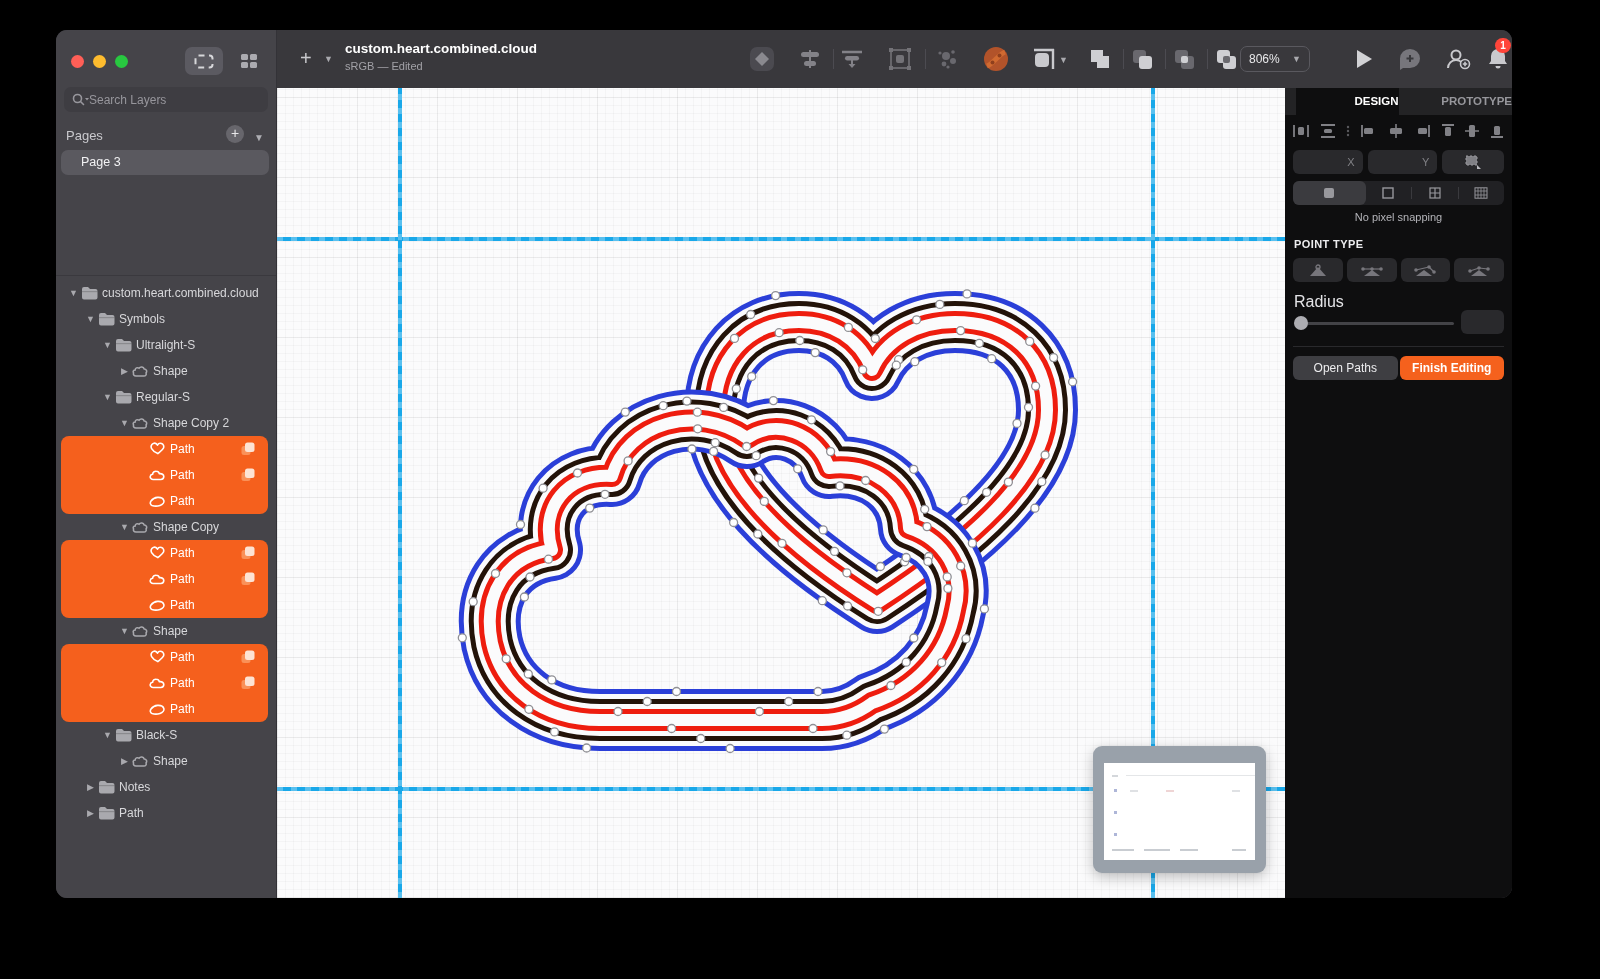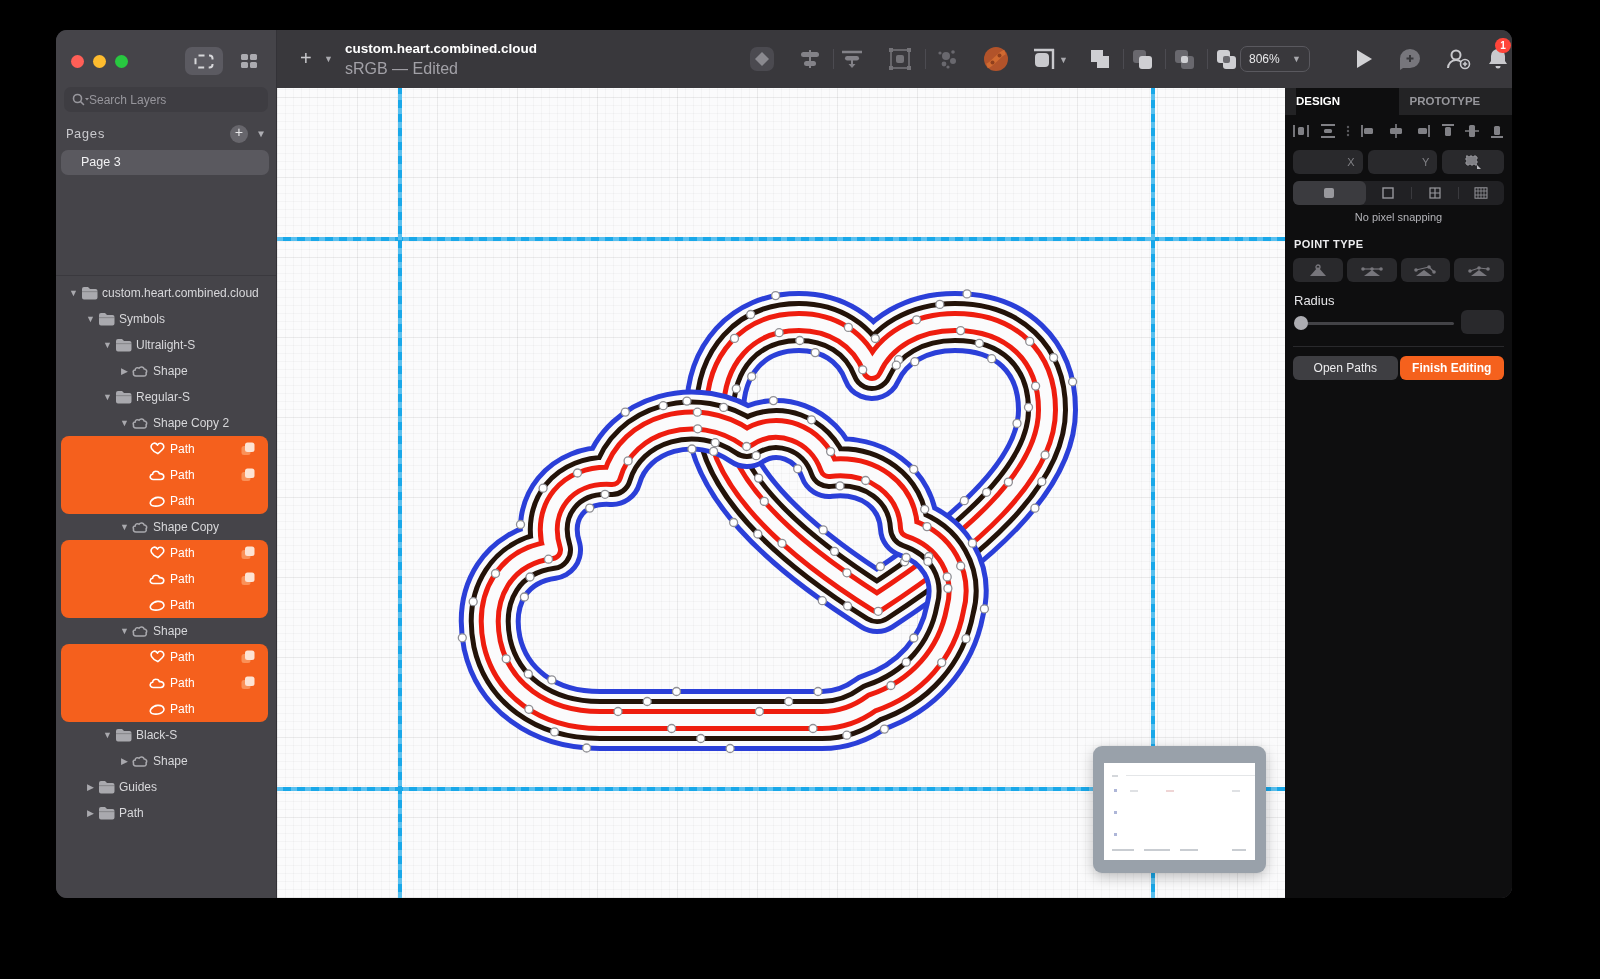--- a/index.html
+++ b/index.html
@@ -14,21 +14,21 @@
   .traffic { position:absolute; top:25px; left:15px; display:flex; gap:9px; }
   .traffic span { width:13px; height:13px; border-radius:50%; display:block; }
   .view-toggle { position:absolute; top:17px; left:129px; width:38px; height:28px;
                  background:#5B5A61; border-radius:7px; display:flex; align-items:center; justify-content:center; }
   .grid-toggle { position:absolute; top:17px; left:176px; width:34px; height:28px;
                  display:flex; align-items:center; justify-content:center; }
   .search { position:absolute; left:8px; top:57px; width:204px; height:25px; background:#3E3D42;
             border-radius:7px; display:flex; align-items:center; padding:0 8px; gap:0; }
   .search input { background:transparent; border:0; outline:0; color:#D8D8DB; font-size:12px; width:140px; }
   .search input::placeholder { color:#97969C; }
-  .pages-head { position:absolute; left:10px; top:95px; width:200px; display:flex; align-items:center;font-family:Liberation Mono, monospace; }
+  .pages-head { position:absolute; left:10px; top:95px; width:200px; display:flex; align-items:flex-end; }
   .pages-label { color:#C9C9CD; font-size:13px; }
   .plus-circle { margin-left:auto; width:18px; height:18px; border-radius:50%; background:#67666C;
                  color:#E8E8EA; font-size:14px; line-height:16px; text-align:center; }
   .pages-chev { color:#AEAEB3; font-size:10px; margin-left:10px; margin-right:2px;}
   .page-row { position:absolute; left:5px; top:120px; width:208px; height:25px; background:#5A595F;
               border-radius:7px; color:#F2F2F4; font-size:12.5px; line-height:25px; padding-left:20px; }
   .pages-divider { position:absolute; left:0; top:245px; width:100%; height:1px; background:#3A393E; }
   .tree { position:absolute; left:0; top:250px; width:100%; }
   .trow { position:relative; height:26px; display:flex; align-items:center; color:#D8D8DB; font-size:12px; }
   .trow .chev { width:15px; text-align:center; color:#A9A9AE; font-size:9px; flex:0 0 15px;}
@@ -37,21 +37,21 @@
   .trow.sel-start { border-top-left-radius:8px; border-top-right-radius:8px; }
   .trow.sel-end { border-bottom-left-radius:8px; border-bottom-right-radius:8px; }
   .trow .badge { position:absolute; right:12px; top:5px; }
   .trow.sel .chev { color:#FFD9C6; }
 
   
   .toolbar { position:absolute; left:221px; top:0; right:0; height:58px; background:#39383C; }
   .tb-plus { position:absolute; left:23px; top:17px; color:#C9C9CD; font-size:20px; font-weight:300;}
   .tb-plus-chev { position:absolute; left:47px; top:24px; color:#A9A9AE; font-size:9px; }
   .doc-title { position:absolute; left:68px; top:11px; color:#FFFFFF; font-size:13.5px; font-weight:bold; }
-  .doc-sub { position:absolute; left:68px; top:30px; color:#A2A1A7; font-size:16px; }
+  .doc-sub { position:absolute; left:68px; top:30px; color:#A2A1A7; font-size:11px; }
   .tbi { position:absolute; top:14px; width:30px; height:30px; display:flex; align-items:center; justify-content:center; }
   .tb-divider { position:absolute; top:19px; width:1px; height:20px; background:#4C4B51; }
   .zoom-box { position:absolute; left:963px; top:16px; width:70px; height:26px; border:1px solid #5A595F;
               border-radius:7px; color:#E8E8EA; font-size:12px; display:flex; align-items:center; padding:0 8px; }
   .zoom-box .zchev { margin-left:auto; color:#A9A9AE; font-size:9px; }
   .bell-badge { position:absolute; left:1218px; top:8px; min-width:16px; height:15px; background:#FF453A;
                 border-radius:8px; color:#fff; font-size:10px; font-weight:bold; text-align:center; line-height:15px; padding:0 4px;}
 
   
   .canvas { position:absolute; left:221px; top:58px; width:1008px; height:810px; background:#FBFBFC;
@@ -71,39 +71,39 @@
   .preview { position:absolute; left:816px; top:658px; width:173px; height:127px;
              background:#99A1AA; border-radius:9px; box-shadow:0 4px 14px rgba(0,0,0,0.25); }
   .preview .inner { position:absolute; left:11px; top:17px; right:11px; bottom:13px; background:#FFFFFF;
                     overflow:hidden; }
   .pv-bar { position:absolute; background:#C9CDD2; height:2px; }
   .pv-dot { position:absolute; background:#AEB6D8; width:3px; height:3px; }
 
   
   .inspector { position:absolute; left:1229px; top:58px; width:227px; height:810px; background:#0E0E0F; }
   .insp-tabs { position:absolute; left:0; top:0; width:100%; height:27px; display:flex; background:#232325; }
-  .insp-tab { flex:1; text-align:left; font-size:11.5px; font-weight:bold; line-height:27px; color:#97979C;margin-left:11px; }
+  .insp-tab { flex:1; text-align:right; font-size:11.5px; font-weight:bold; line-height:27px; color:#97979C;margin-left:11px; }
   .insp-tab.active { background:#0E0E0F; color:#FFFFFF; }
   .align-row { position:absolute; left:8px; top:36px; width:211px; display:flex; align-items:center;
                justify-content:space-between; }
   .field-row { position:absolute; left:8px; top:62px; width:211px; display:flex; gap:5px; }
   .field { flex:1; height:24px; background:#29292C; border-radius:6px; color:#808085; font-size:11px;
            display:flex; align-items:center; justify-content:flex-end; padding-right:8px; }
   .field.iconic { display:flex; align-items:center; justify-content:center; padding:0; }
   .snap-row { position:absolute; left:8px; top:93px; width:211px; height:24px; background:#212124;
               border-radius:6px; display:flex; align-items:center; }
   .snap-seg { flex:1; display:flex; align-items:center; justify-content:center; height:24px; }
   .snap-seg.active { background:#3B3B3F; border-radius:6px; }
   .snap-div { width:1px; height:12px; background:#3A3A3E; }
   .snap-caption { position:absolute; left:0; top:123px; width:100%; text-align:center; color:#B4B4B9; font-size:11px; }
   .section-label { position:absolute; left:9px; top:150px; color:#EDEDEF; font-size:11px; font-weight:bold;
                    letter-spacing:0.4px; }
   .pt-row { position:absolute; left:8px; top:170px; width:211px; display:flex; gap:4px; }
   .pt-btn { flex:1; height:24px; background:#29292C; border-radius:6px; display:flex; align-items:center; justify-content:center; }
-  .radius-label { position:absolute; left:9px; top:205px; color:#E4E4E7; font-size:13px; }
+  .radius-label { position:absolute; left:9px; top:205px; color:#E4E4E7; font-size:16px; }
   .slider { position:absolute; left:9px; top:228px; width:160px; height:14px; }
   .slider .track { position:absolute; left:0; top:6px; width:100%; height:3px; background:#434347; border-radius:2px; }
   .slider .thumb { position:absolute; left:0; top:0; width:14px; height:14px; border-radius:50%; background:#ADADB2; }
   .radius-field { position:absolute; left:176px; top:222px; width:43px; height:24px; background:#29292C; border-radius:6px; }
   .insp-divider { position:absolute; left:8px; top:258px; width:211px; height:1px; background:#29292C; }
   .btn-row { position:absolute; left:8px; top:268px; width:211px; display:flex; gap:2px; }
   .btn { flex:1; height:24px; border-radius:6px; font-size:12px; text-align:center; line-height:24px; }
   .btn.gray { background:#3E3E42; color:#ECECEE; }
   .btn.orange { background:#F5611D; color:#FFFFFF; font-weight:bold; }
 </style>
@@ -348,21 +348,21 @@
           <span>Shape</span>
         </div>
         <div class="trow" style="padding-left: 27px;">
           <span class="chev">▶</span>
           <span class="ticon">
             <svg width="17" height="14" viewBox="0 0 17 14">
               <path d="M1 3 a2 2 0 0 1 2 -2 h4 l2 2 h5.5 a2 2 0 0 1 2 2 v6.5 a2 2 0 0 1 -2 2 h-11.5 a2 2 0 0 1 -2 -2 z" fill="#A9A9AE"></path>
               <rect x="1" y="5" width="15.5" height="1.2" fill="rgba(0,0,0,0.18)"></rect>
             </svg>
           </span>
-          <span>Guides</span>
+          <span>Notes</span>
         </div>
         <div class="trow" style="padding-left: 27px;">
           <span class="chev">▶</span>
           <span class="ticon">
             <svg width="17" height="14" viewBox="0 0 17 14">
               <path d="M1 3 a2 2 0 0 1 2 -2 h4 l2 2 h5.5 a2 2 0 0 1 2 2 v6.5 a2 2 0 0 1 -2 2 h-11.5 a2 2 0 0 1 -2 -2 z" fill="#A9A9AE"></path>
               <rect x="1" y="5" width="15.5" height="1.2" fill="rgba(0,0,0,0.18)"></rect>
             </svg>
           </span>
           <span>Path</span>

